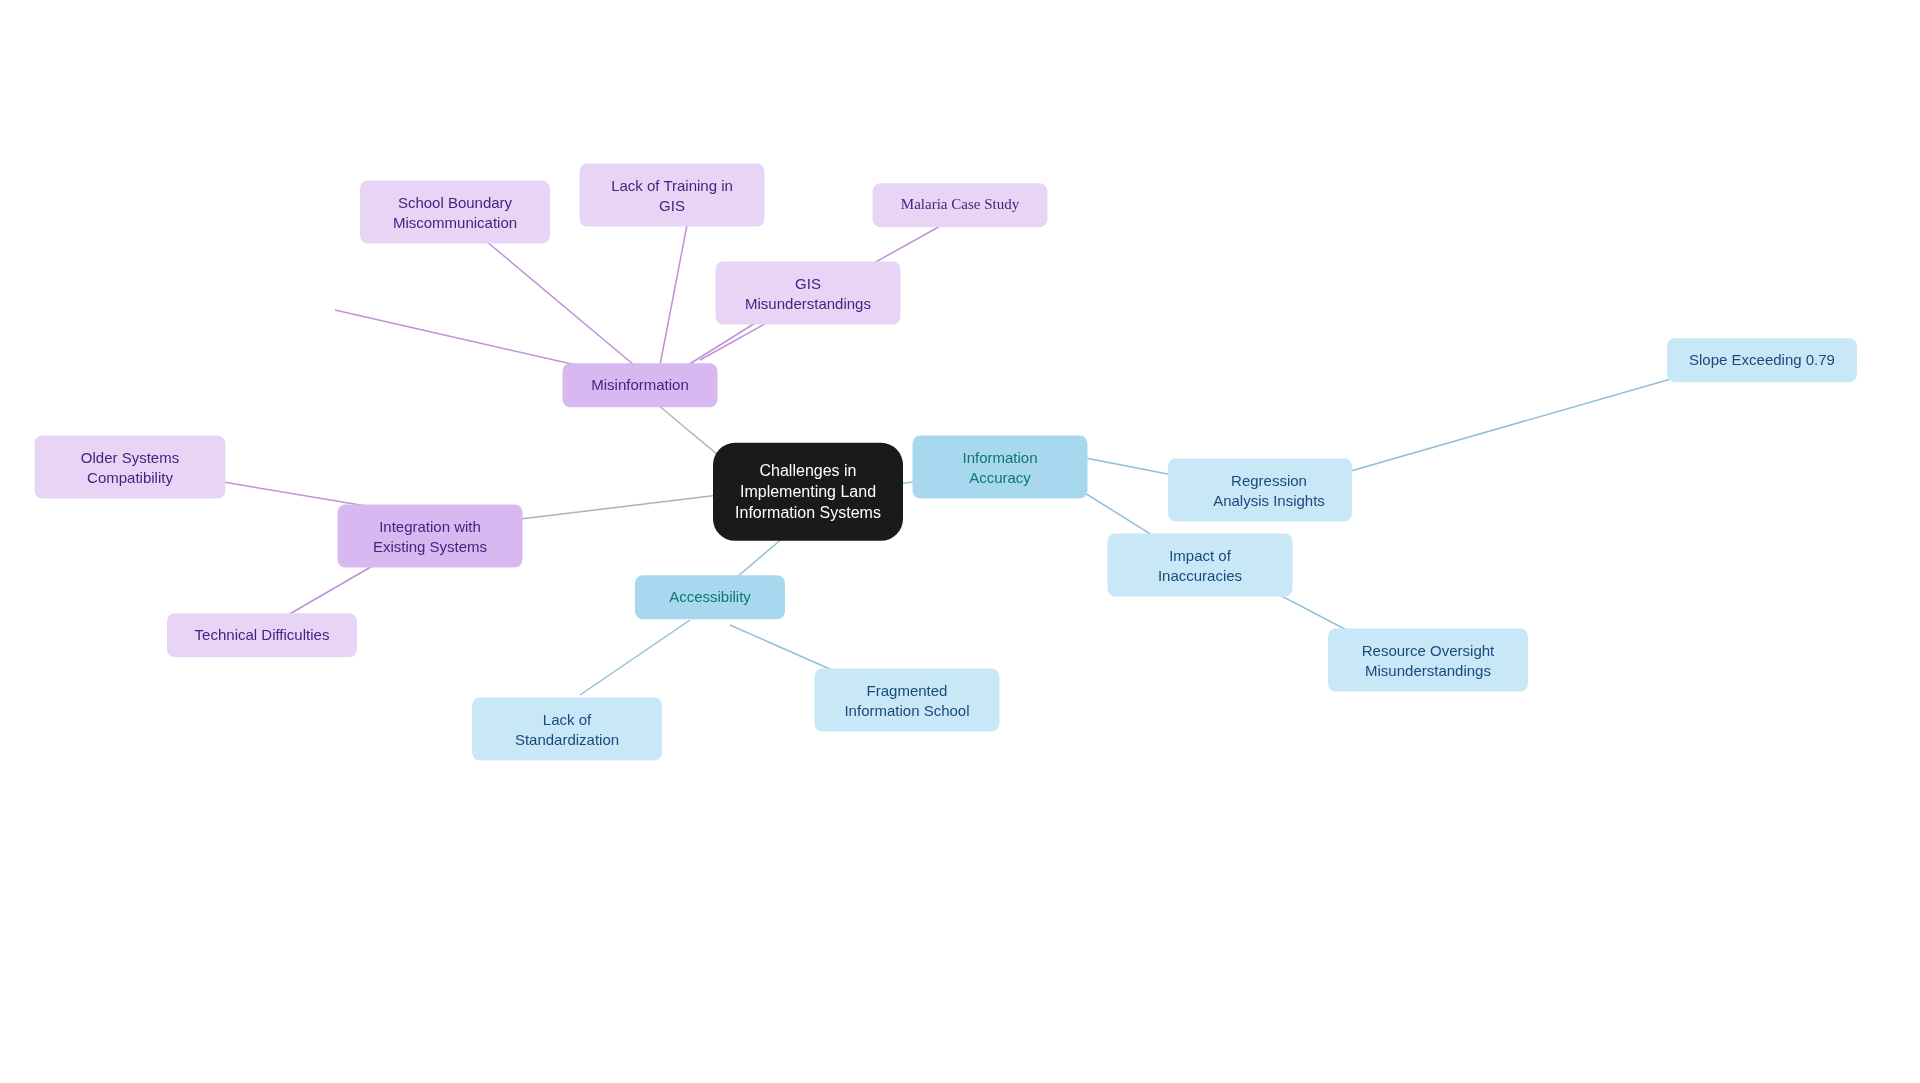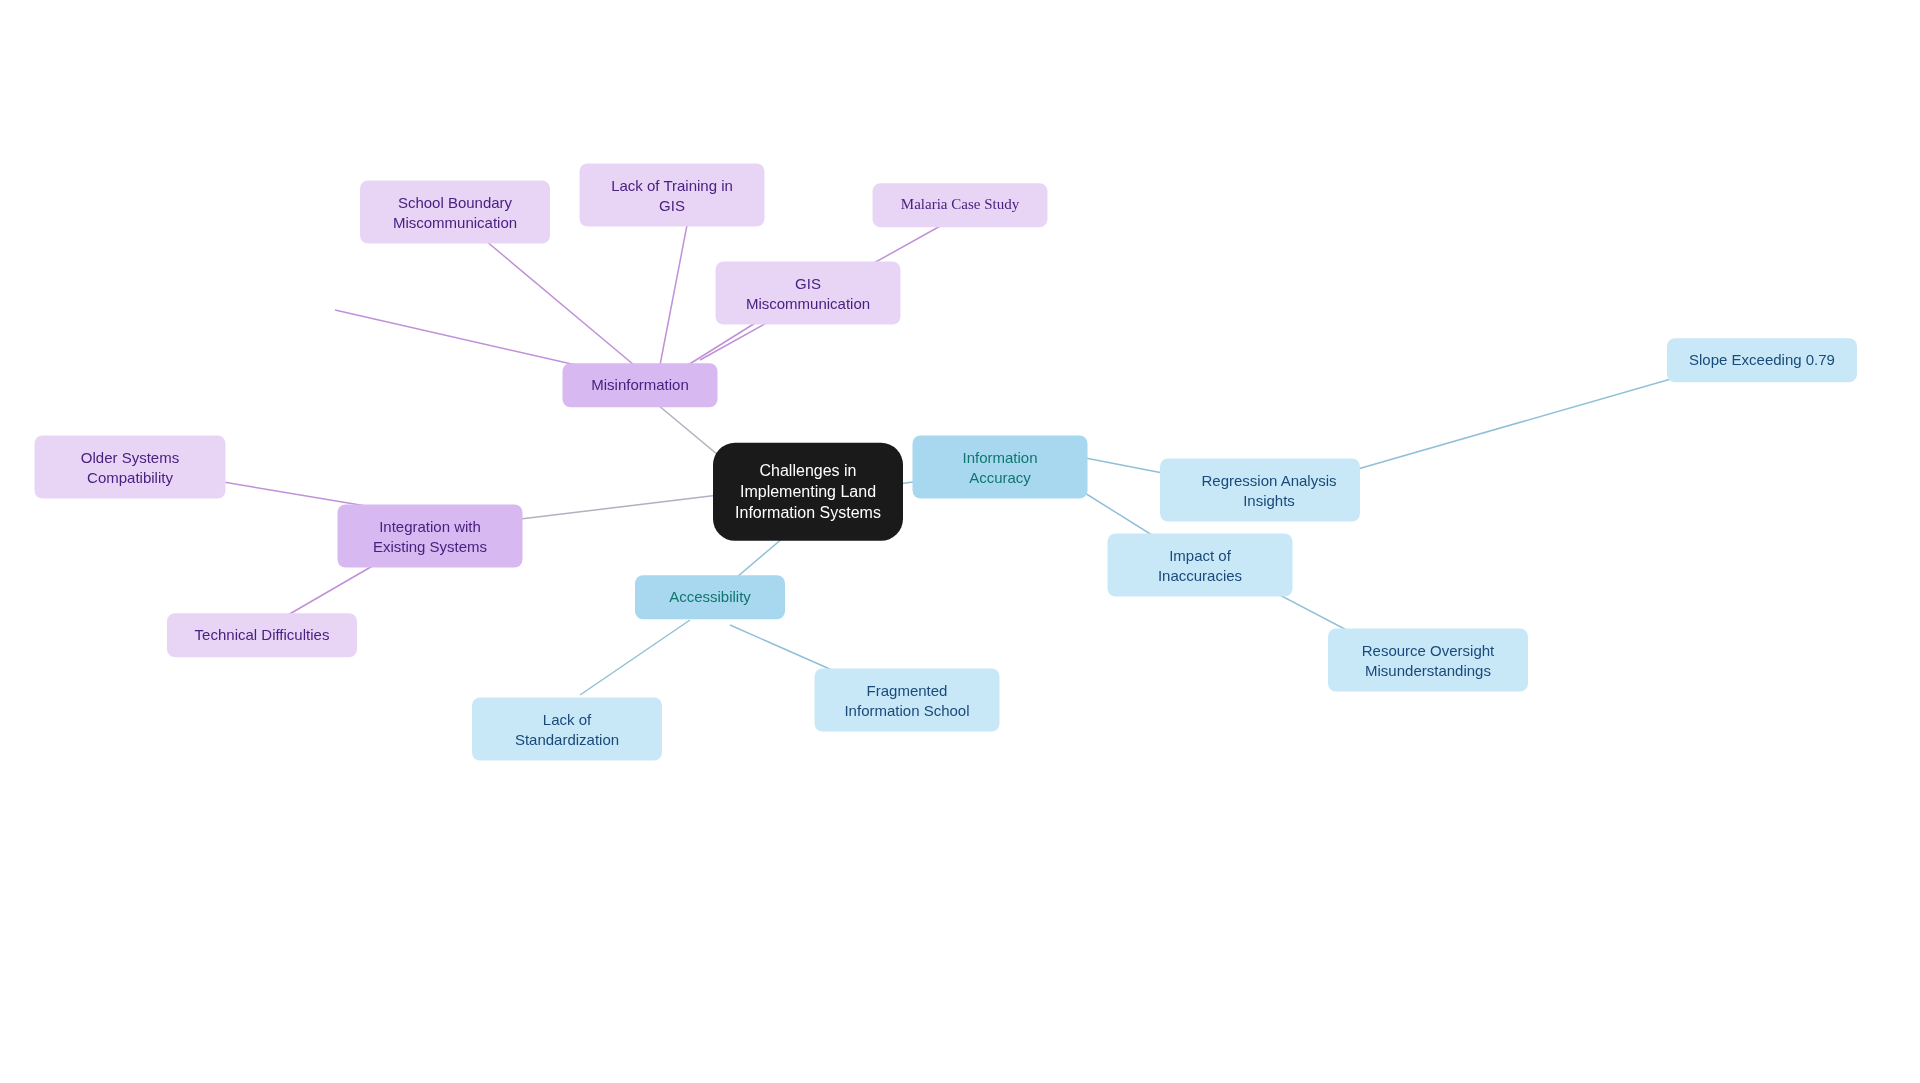--- a/index.html
+++ b/index.html
@@ -107,33 +107,33 @@
 
   <div class="node node-center" style="left: 808px; top: 492px;">Challenges in Implementing Land Information Systems</div>
 
   <div class="node node-purple-mid" style="left: 640px; top: 385px; width: 155px;">Misinformation</div>
 
   <div class="node node-purple" style="left: 455px; top: 212px; width: 190px;">School Boundary Miscommunication</div>
 
 
   <div class="node node-purple" style="left: 672px; top: 195px; width: 185px;">Lack of Training in GIS</div>
 
-  <div class="node node-purple" style="left: 808px; top: 293px; width: 185px;">GIS Miscommunication</div>
+  <div class="node node-purple" style="left: 808px; top: 293px; width: 185px;">GIS Misunderstandings</div>
 
   <div class="node node-purple" style="left: 960px; top: 205px; width: 175px; font-family: Liberation Serif, serif;">Malaria Case Study</div>
 
   <div class="node node-purple-mid" style="left: 430px; top: 536px; width: 185px;">Integration with Existing Systems</div>
 
   <div class="node node-purple" style="left: 130px; top: 467px; width: 191px;">Older Systems Compatibility</div>
 
   <div class="node node-purple" style="left: 262px; top: 635px; width: 190px;">Technical Difficulties</div>
 
   <div class="node node-blue-mid" style="left: 1000px; top: 467px; width: 175px;">Information Accuracy</div>
 
-  <div class="node node-blue" style="left: 1260px; top: 490px; width: 200px; padding-left: 36px;">Regression Analysis Insights</div>
+  <div class="node node-blue" style="left: 1260px; top: 490px; width: 184px; padding-left: 36px;">Regression Analysis Insights</div>
 
   <div class="node node-blue" style="left: 1762px; top: 360px; width: 190px;">Slope Exceeding 0.79</div>
 
   <div class="node node-blue" style="left: 1428px; top: 660px; width: 200px;">Resource Oversight Misunderstandings</div>
 
   <div class="node node-blue" style="left: 1200px; top: 565px; width: 185px;">Impact of Inaccuracies</div>
 
   <div class="node node-blue-mid" style="left: 710px; top: 597px; width: 150px;">Accessibility</div>
 
   <div class="node node-blue" style="left: 567px; top: 729px; width: 190px;">Lack of Standardization</div>

